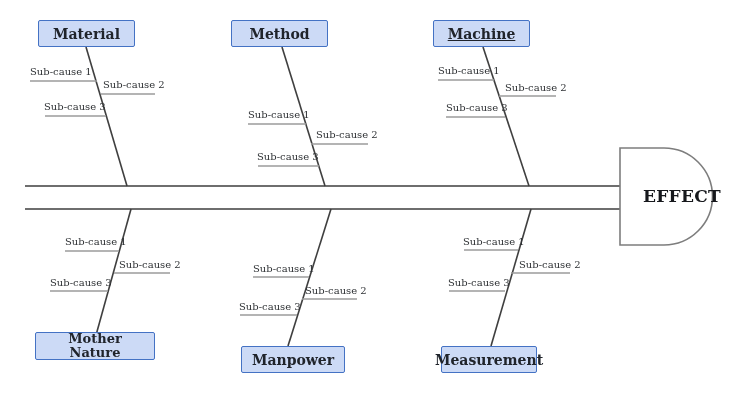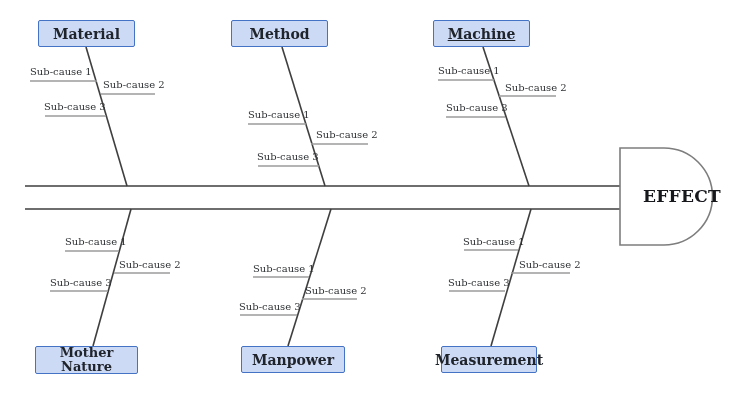--- a/index.html
+++ b/index.html
@@ -101,21 +101,21 @@
 
   <div class="cat-box" style="left:231px; top:20px; width:97px; height:27px;">
     <span>Method</span>
   </div>
   <div class="cat-box" style="left:38px; top:20px; width:97px; height:27px;">
     <span>Material</span>
   </div>
   <div class="cat-box" style="left:433px; top:20px; width:97px; height:27px;text-decoration:underline;">
     <span>Machine</span>
   </div>
-  <div class="cat-box two-line" style="left:35px; top:346px; width:103px; height:28px;">
+  <div class="cat-box two-line" style="left:35px; top:332px; width:120px; height:28px;">
     <span>Mother Nature</span>
   </div>
   <div class="cat-box" style="left:241px; top:346px; width:104px; height:27px;">
     <span>Manpower</span>
   </div>
   <div class="cat-box" style="left:441px; top:346px; width:96px; height:27px;">
     <span>Measurement</span>
   </div>
 
   <div class="sub-label" style="left:30px;  top:66px;">Sub-cause 1</div>

